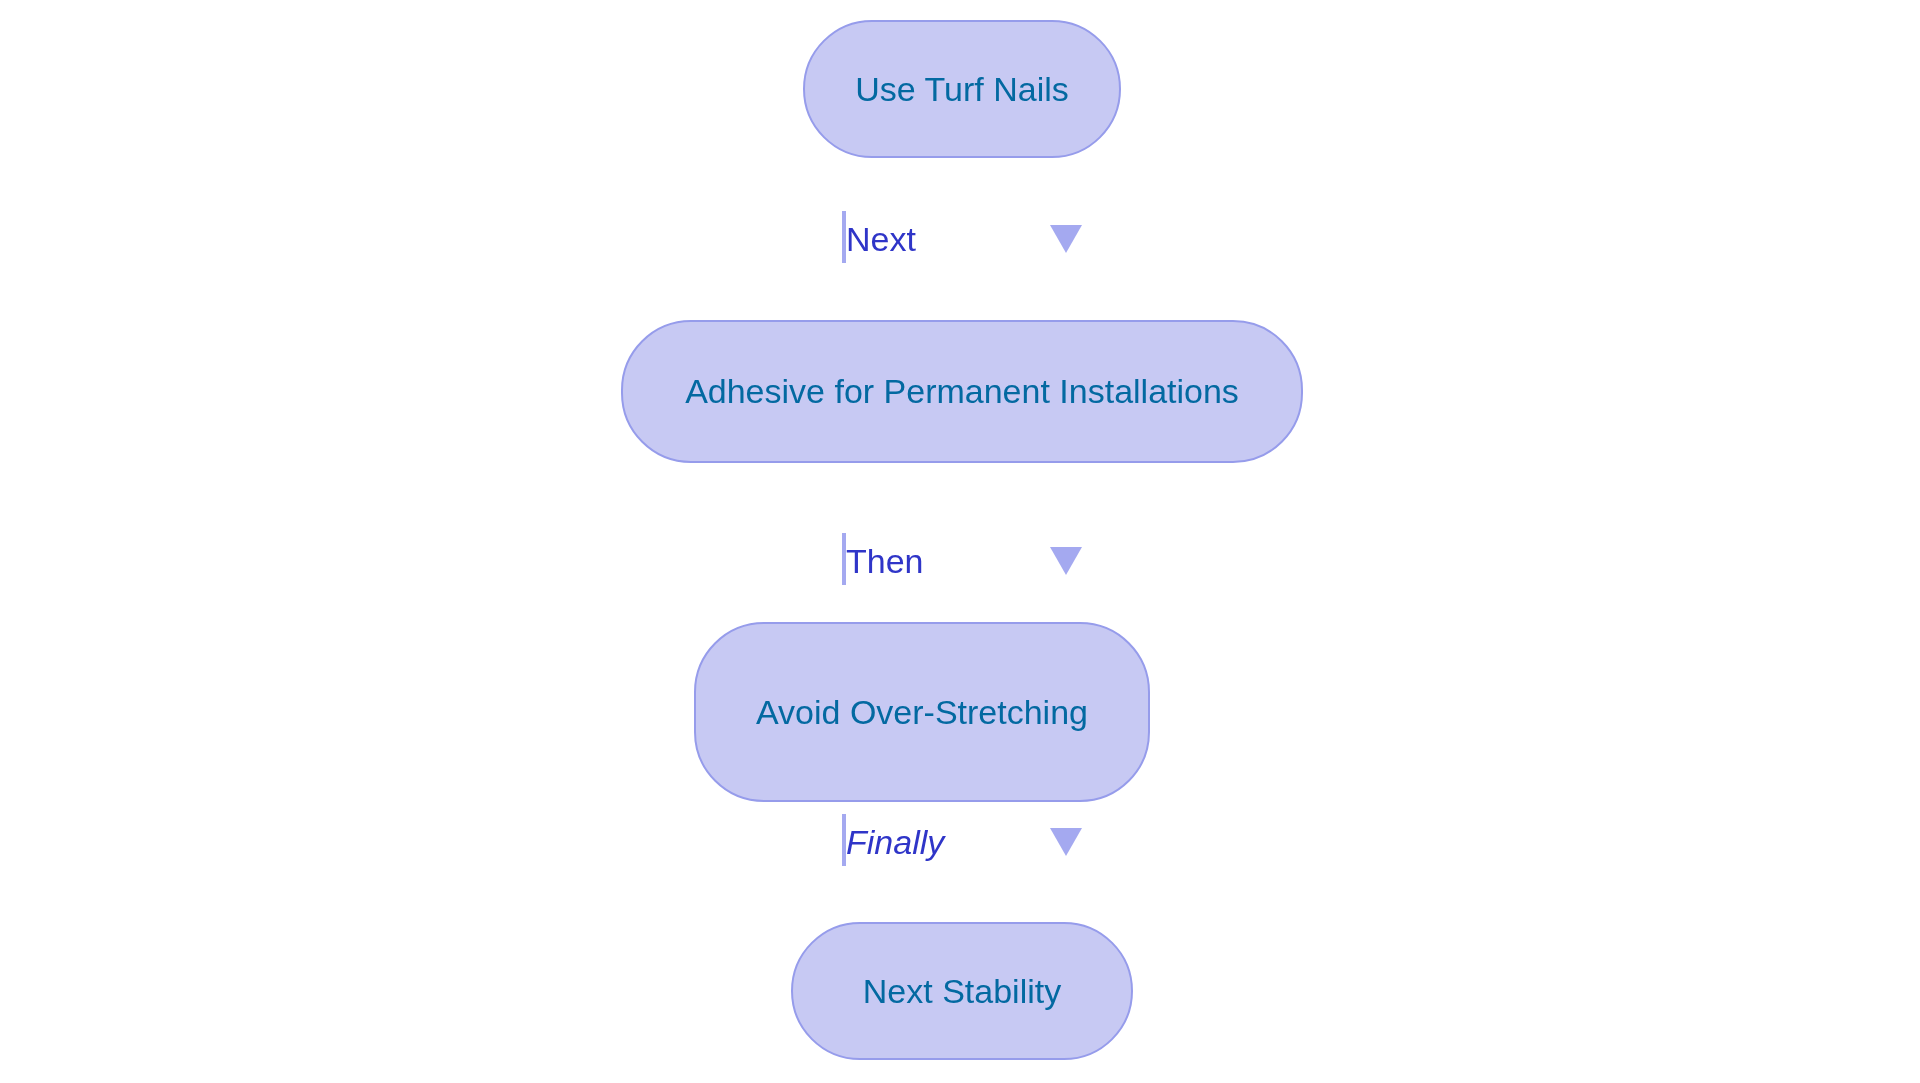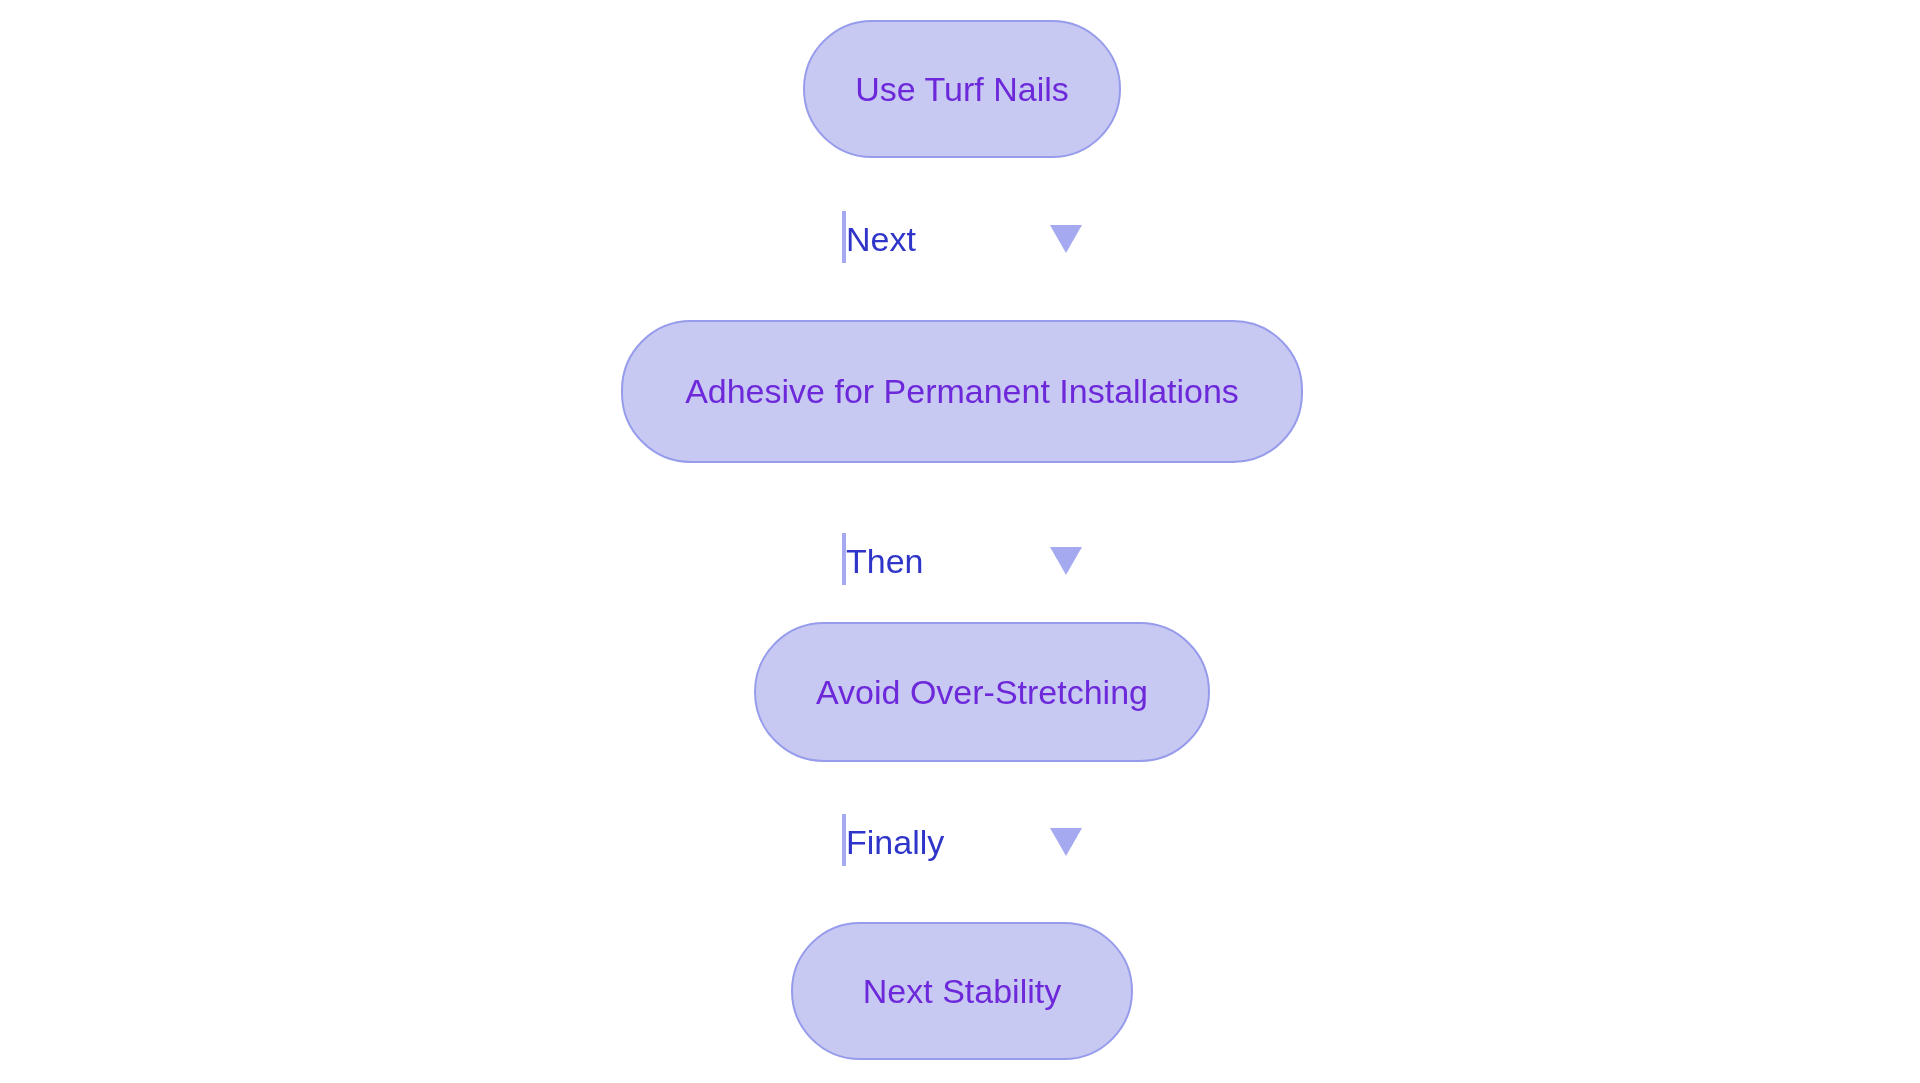--- a/index.html
+++ b/index.html
@@ -16,42 +16,42 @@
     overflow: hidden;
   }
   .flow-node {
     position: absolute;
     display: flex;
     align-items: center;
     justify-content: center;
     background: #c7c9f3;
     border: 2px solid #969ceb;
     border-radius: 70px;
-    color: #6d28d9;
+    color: #0369a1;
     font-size: 34px;
     text-align: center;
     box-sizing: border-box;
     white-space: nowrap;
   }
   .node-1 { left: 803px; top: 20px;  width: 318px; height: 138px; }
   .node-2 { left: 621px; top: 320px; width: 682px; height: 143px; }
-  .node-3 { left: 754px; top: 622px; width: 456px; height: 140px; }
+  .node-3 { left: 694px; top: 622px; width: 456px; height: 180px; }
   .node-4 { left: 791px; top: 922px; width: 342px; height: 138px; }
 
   .edge {
     position: absolute;
     left: 842px;
     width: 240px;
     display: flex;
     flex-direction: row;
     align-items: center;
   }
   .edge-1 { top: 158px; height: 162px; }
   .edge-2 { top: 463px; height: 195px; }
-  .edge-3 { top: 762px; height: 160px; }
+  .edge-3 { top: 762px; height: 160px; font-style: italic; }
   .edge .seg {
     width: 4px;
     background: #a4a9f0;
   }
   .edge .seg-top {
     height: 52px;
     margin-bottom: 4px;
   }
   .edge .edge-label {
     height: 44px;

